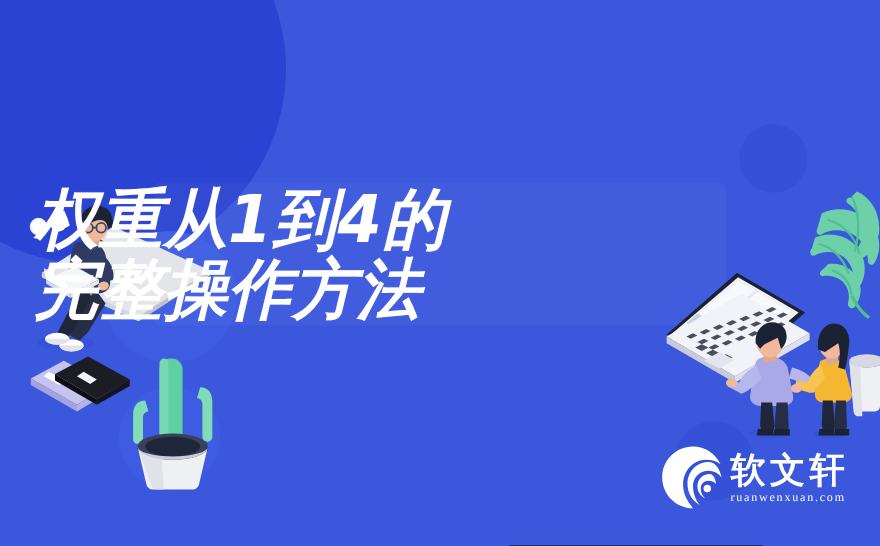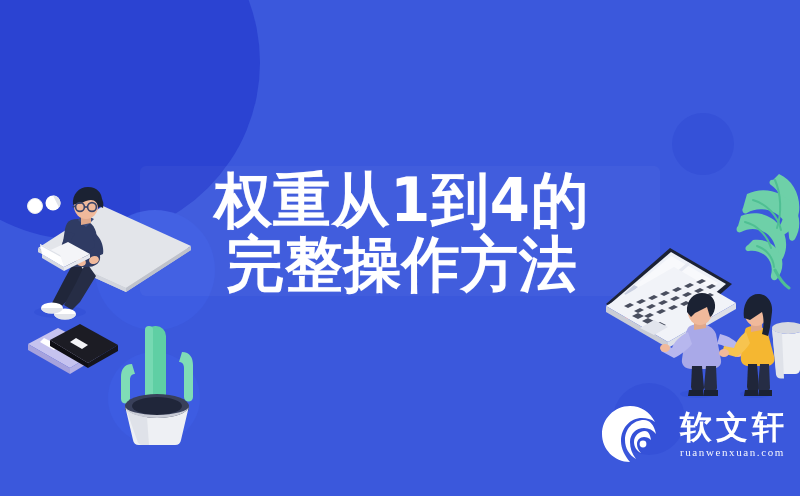--- a/index.html
+++ b/index.html
@@ -56,24 +56,24 @@
     left: 140px; top: 166px;
     width: 520px; height: 130px;
     background: rgba(255,255,255,0.035);
     border-radius: 6px;
     pointer-events: none;
   }
 
   
   .title-wrap {
     position: absolute;
-    left: 4px; right: 0;
+    left: 16px; right: 0;
     top: 168px;
-    text-align: center;
     z-index: 40;
+    font-style: italic;
   }
   .title-line {
     color: #ffffff;
     font-weight: 900;
     font-size: 60px;
     line-height: 64px;
     letter-spacing: 1px;
     font-family: "DejaVu Sans", "Liberation Sans", sans-serif;
     transform: scaleX(0.96);
     white-space: nowrap;
@@ -83,21 +83,21 @@
   
   .logo {
     position: absolute;
     left: 600px;
     top: 404px;
     display: flex;
     align-items: center;
     z-index: 45;
   }
   .logo-mark { width: 60px; height: 60px; flex: 0 0 60px; }
-  .logo-text { margin-left: 20px; }
+  .logo-text { margin-left: 4px; }
   .logo-cn {
     color: #ffffff;
     font-size: 32px;
     font-weight: 700;
     letter-spacing: 4px;
     line-height: 34px;
     font-family: "DejaVu Sans", "Liberation Sans", sans-serif;
   }
   .logo-en {
     color: #ffffff;

